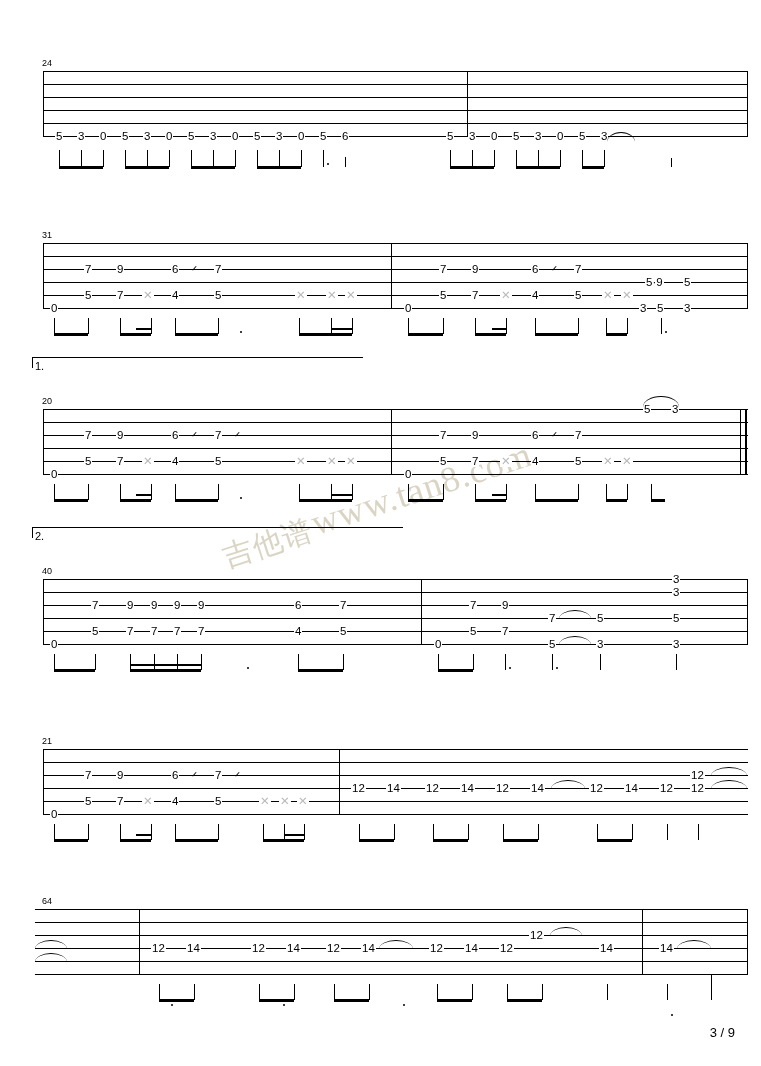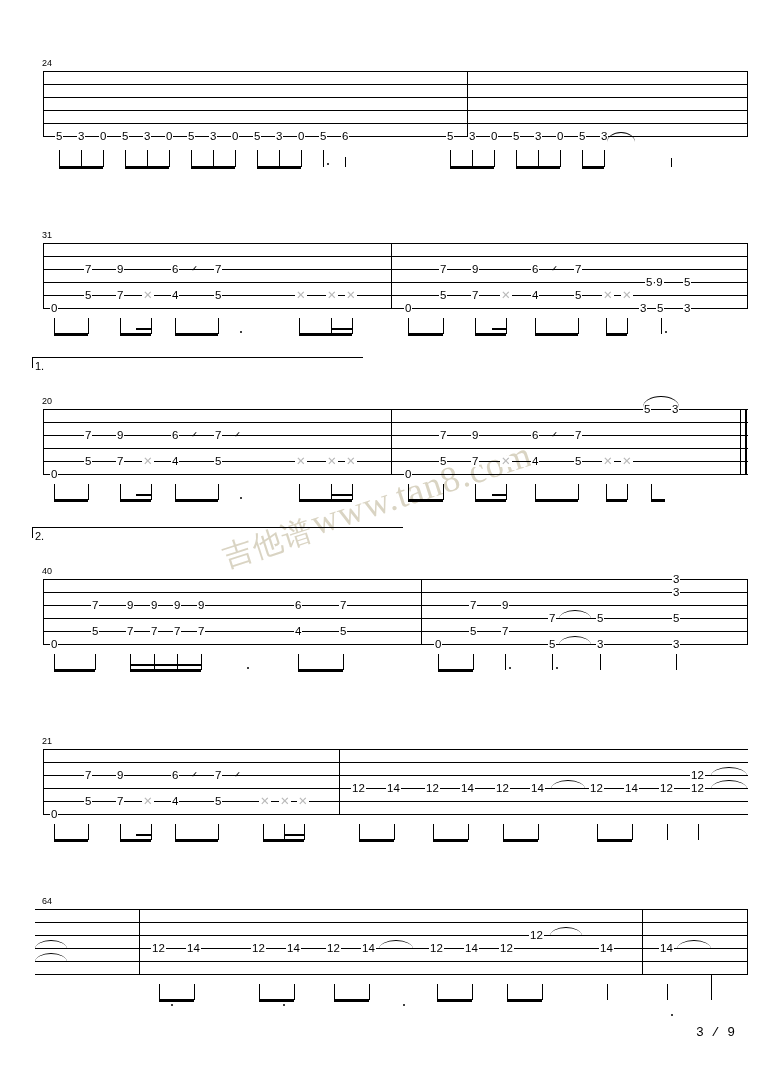--- a/index.html
+++ b/index.html
@@ -131,21 +131,21 @@
     position: absolute;
     font-size: 10px;
     color: #000;
     font-family: "Liberation Sans", sans-serif;
   }
   .page-num {
     position: absolute;
     right: 26px;
     bottom: 26px;
     font-size: 13px;
-    font-family: Liberation Mono, monospace;
+    font-family: Liberation Sans, sans-serif;
     color: #000;
   }
 </style>
 </head>
 <body>
 
 <div class="page">
 
   <div class="watermark">
     <span class="wm-cn">吉他谱</span>

